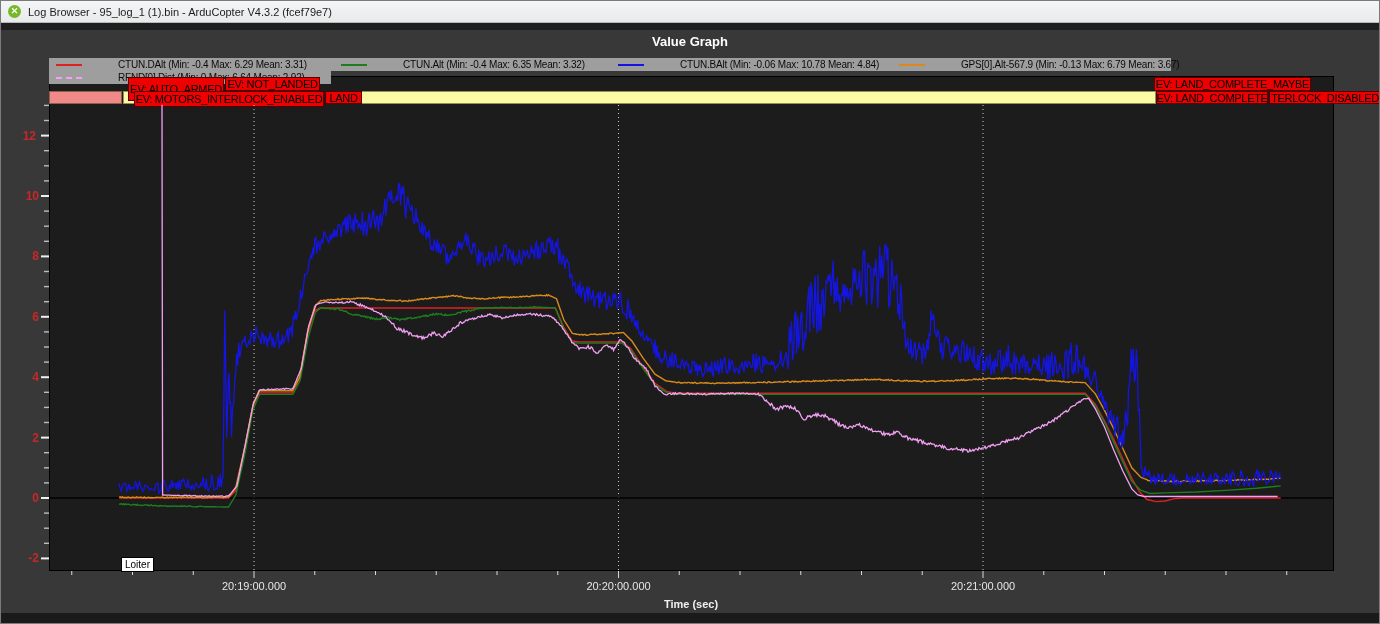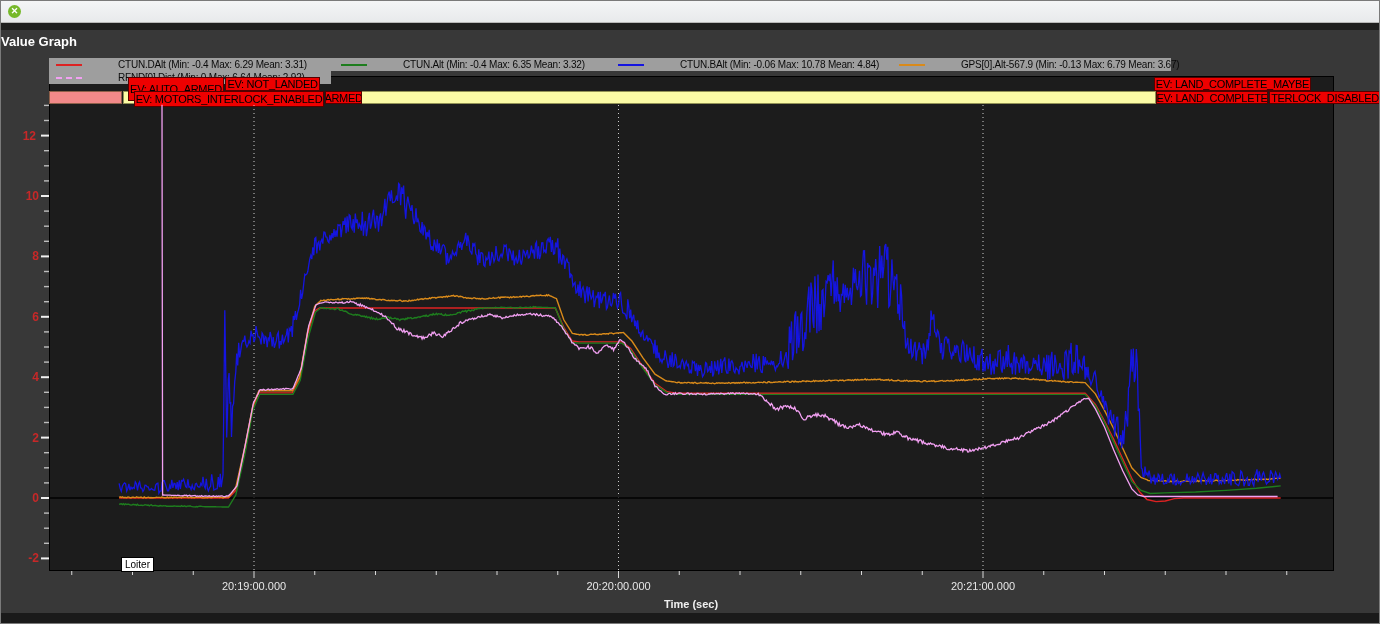--- a/index.html
+++ b/index.html
@@ -19,21 +19,21 @@
     width:13px;height:13px;border-radius:50%;
     margin:0 7px 0 7px;position:relative;
     display:flex;align-items:center;justify-content:center;
     color:#fff;font-size:9px;font-weight:bold;line-height:13px;
   }
   #title-text{font-size:11px;color:#1c1c1c;white-space:nowrap;}
   #content{position:absolute;left:0;top:22px;width:1378px;height:600px;background:#383838;}
   #top-dark{position:absolute;left:0;top:0;width:100%;height:7px;background:#1f1f1f;}
   #bottom-dark{position:absolute;left:0;top:590px;width:100%;height:12px;background:#1a1a1a;}
   #graph-title{
-    position:absolute;left:0;top:11px;width:100%;
+    position:absolute;left:0;top:11px;width:100%;text-align:center;
     color:#fff;font-size:13px;font-weight:bold;
   }
   #plot-bg{position:absolute;background:#1c1c1c;border:1px solid #000;box-sizing:border-box;}
   svg#chart{position:absolute;left:0;top:0;pointer-events:none;}
   .legend-band{position:absolute;background:#9e9e9e;}
   .legend-item{position:absolute;height:13px;display:flex;align-items:center;white-space:nowrap;gap:28px;}
   .legend-swatch{width:26px;height:0;border-top:2px solid;margin-right:8px;}
   .legend-label{font-size:10px;letter-spacing:-0.2px;color:#0a0a0a;}
   .ev-box{
     position:absolute;background:#ee0000;border:1px solid #550000;box-sizing:border-box;
@@ -48,20 +48,21 @@
     position:absolute;background:#fff;border:1px solid #000;color:#000;
     font-size:10px;padding:0 3px;height:13px;line-height:13px;
   }
 </style>
 </head>
 <body>
 
 <div id="window">
   <div id="titlebar">
     <div id="app-icon" style="background: rgb(118, 184, 42);">✕</div>
+    <div id="title-text">Log Browser - 95_log_1 (1).bin - ArduCopter V4.3.2 (fcef79e7)</div>
   </div>
   <div id="content">
     <div id="top-dark"></div>
     <div id="graph-title">Value Graph</div>
     <div id="plot-bg" style="left: 48px; top: 53px; width: 1285px; height: 495px;"></div>
     <div id="overlay-root">
         <div class="legend-band" style="left: 48px; top: 35px; width: 1122px; height: 13px;"></div>
         <div class="legend-item" style="left: 55px; top: 35px;">
           <span class="legend-swatch" style="border-top-color: rgb(221, 34, 34);"></span>
           <span class="legend-label">CTUN.DAlt  (Min: -0.4 Max: 6.29 Mean: 3.31)</span>
@@ -83,21 +84,21 @@
           <span class="legend-swatch" style="border-top-color: rgb(242, 160, 242); border-top-style: dashed;"></span>
           <span class="legend-label">RFND[0].Dist  (Min: 0 Max: 6.64 Mean: 2.92)</span>
         </div>
         <div class="ev-bar" style="left: 48px; top: 68px; width: 73px; height: 13px; background: rgb(242, 137, 137);"></div>
         <div class="ev-bar" style="left: 122px; top: 68px; width: 13px; height: 13px; background: rgb(251, 251, 165);"></div>
         <div class="ev-bar" style="left: 359px; top: 68px; width: 796px; height: 13px; background: rgb(251, 251, 165);"></div>
         <div class="ev-box" style="left: 127px; top: 54px; width: 96px; height: 24px;">EV: AUTO_ARMED</div>
         <div class="ev-box" style="left: 224px; top: 54px; width: 95px; height: 14px;">EV: NOT_LANDED</div>
         <div class="ev-box" style="left: 1153px; top: 54px; width: 157px; height: 14px;">EV: LAND_COMPLETE_MAYBE</div>
         <div class="ev-box" style="left: 133px; top: 68px; width: 190px; height: 16px;">EV: MOTORS_INTERLOCK_ENABLED</div>
-        <div class="ev-box" style="left: 324px; top: 68px; width: 37px; height: 13px;">ARMED</div>
+        <div class="ev-box" style="left: 324px; top: 68px; width: 37px; height: 13px;">LAND</div>
         <div class="ev-box" style="left: 1155px; top: 68px; width: 112px; height: 13px;">EV: LAND_COMPLETE</div>
         <div class="ev-box" style="left: 1268px; top: 68px; width: 112px; height: 13px;">TERLOCK_DISABLED</div>
         <div class="y-label" style="left: 5px; top: 105.6px;">12</div>
         <div class="y-label" style="left: 8px; top: 166px;">10</div>
         <div class="y-label" style="left: 8px; top: 226.4px;">8</div>
         <div class="y-label" style="left: 8px; top: 286.8px;">6</div>
         <div class="y-label" style="left: 8px; top: 347.2px;">4</div>
         <div class="y-label" style="left: 8px; top: 407.6px;">2</div>
         <div class="y-label" style="left: 8px; top: 468px;">0</div>
         <div class="y-label" style="left: 8px; top: 528.4px;">-2</div>

